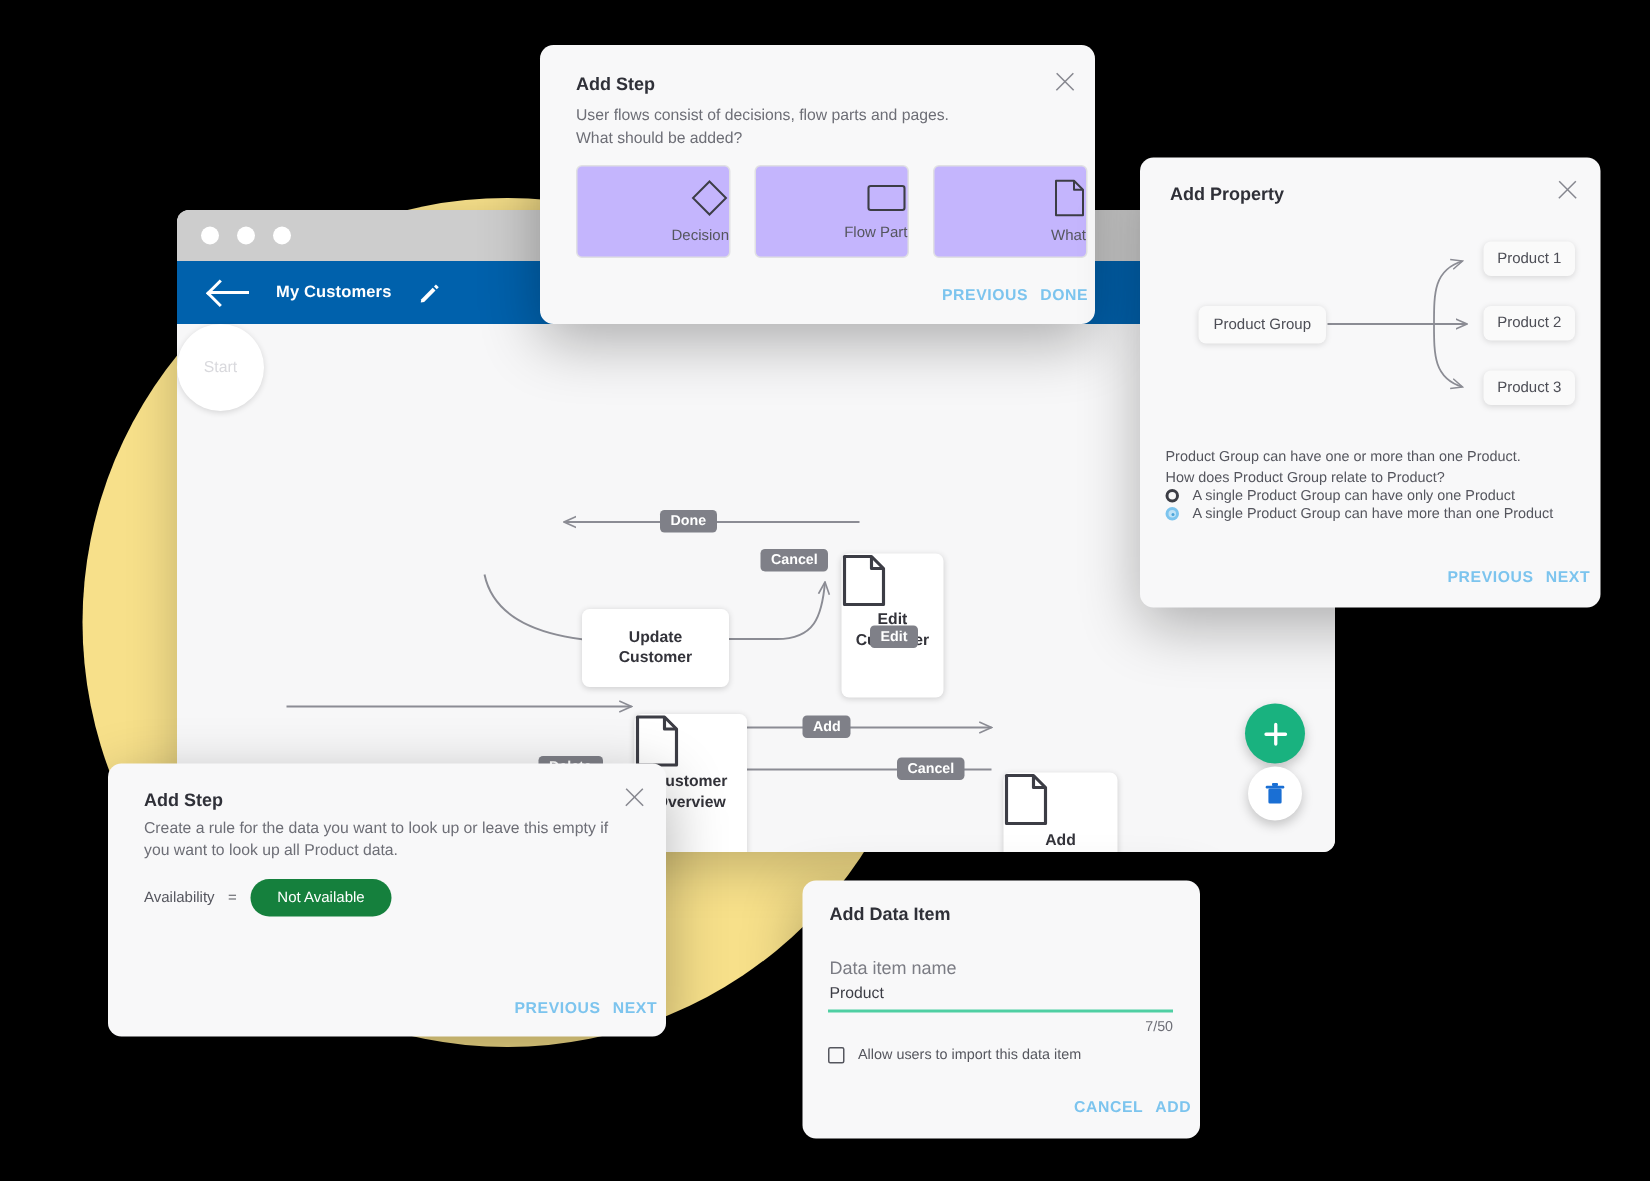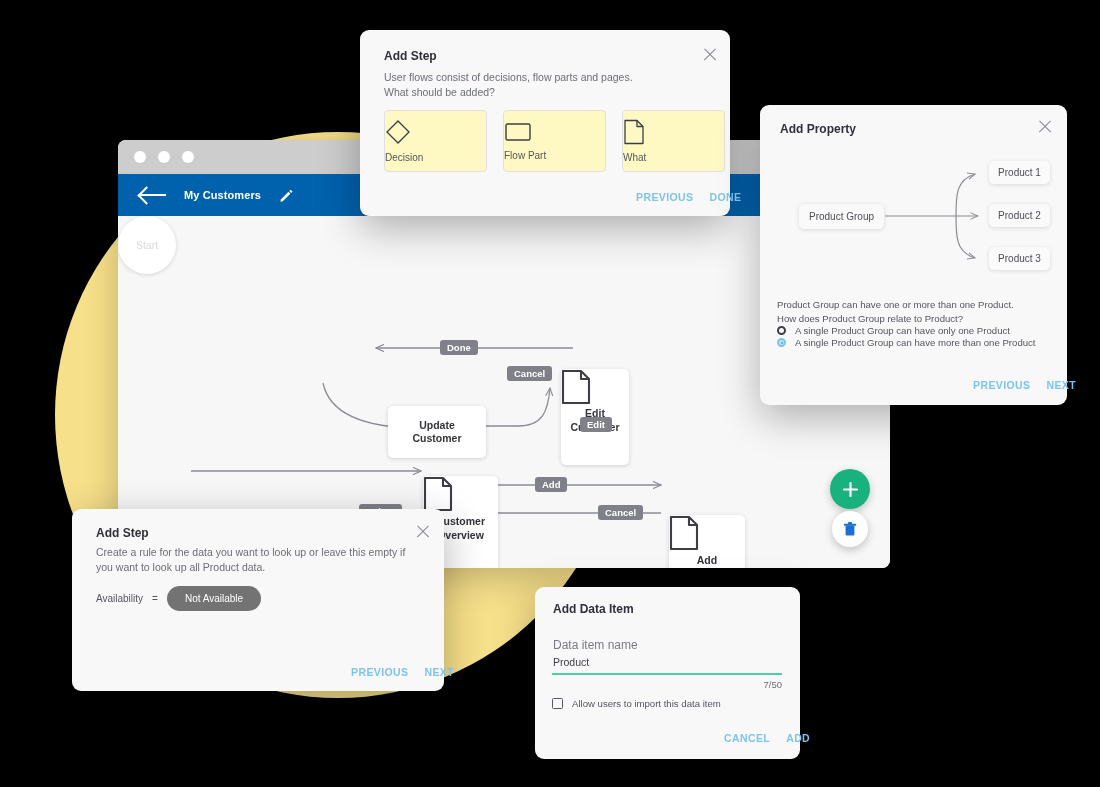--- a/index.html
+++ b/index.html
@@ -74,29 +74,29 @@
   .dialog{
     position:absolute;background:#f8f8f9;border-radius:9px;
     box-shadow:0 12px 40px rgba(0,0,0,.3);
   }
   .dlg-title{font-size:12px;font-weight:bold;color:#2f3038;}
   .dlg-sub{font-size:10.5px;color:#6d6e76;line-height:1.45;}
   .close-x{position:absolute;width:16px;height:16px;cursor:pointer;}
   .close-x:before,.close-x:after{
     content:"";position:absolute;left:0;top:7px;width:16px;height:1.3px;background:#86878f;}
   .close-x:before{transform:rotate(45deg);} .close-x:after{transform:rotate(-45deg);}
-  .dlg-actions{position:absolute;display:flex;gap:16px;margin-left:8px;}
+  .dlg-actions{position:absolute;display:flex;gap:8px;}
   .dlg-action{font-size:10.5px;font-weight:bold;color:#7cc4ee;letter-spacing:.4px;cursor:pointer;}
 
   
   #dlg-add-step-top{left:360px;top:30px;width:370px;height:186px;}
   .choice-row{position:absolute;left:384px;top:110px;display:flex;gap:16px;}
   .choice{
-    width:101px;height:60px;background:#fef9c3;border:1px solid #e0e0e3;border-radius:4px;
-    display:flex;flex-direction:column;align-items:flex-start;justify-content:center;gap:7px;
+    width:101px;height:60px;background:#c4b5fd;border:1px solid #e0e0e3;border-radius:4px;
+    display:flex;flex-direction:column;align-items:flex-end;justify-content:center;gap:7px;
     cursor:pointer;
   }
   .choice .cap{font-size:10px;color:#55565e;}
 
   
   #dlg-add-property{left:760px;top:105px;width:307px;height:300px;}
   .pill{
     position:absolute;background:#fafafa;border-radius:5px;
     box-shadow:0 1px 4px rgba(0,0,0,.13);
     display:flex;align-items:center;justify-content:center;
@@ -106,21 +106,21 @@
   .radio-row{position:absolute;display:flex;align-items:center;gap:9px;font-size:9.6px;color:#55565e;}
   .radio{width:9px;height:9px;border-radius:50%;border:2px solid #3c3d45;box-sizing:border-box;flex:0 0 auto;}
   .radio.on{border-color:#7cc4ee;background:#bfe2f6;position:relative;}
   .radio.on:after{content:"";position:absolute;left:1.6px;top:1.6px;width:2px;height:2px;border-radius:50%;background:#4ba3d8;}
 
   
   #dlg-add-step-rule{left:72px;top:509px;width:372px;height:182px;}
   .avail-row{position:absolute;left:96px;top:586px;display:flex;align-items:center;gap:9px;}
   .avail-lbl{font-size:10px;color:#55565e;}
   .avail-eq{font-size:10px;color:#55565e;}
-  .avail-chip{background:#737373;color:#fff;border-radius:13px;font-size:10px;padding:7px 18px;}
+  .avail-chip{background:#15803d;color:#fff;border-radius:13px;font-size:10px;padding:7px 18px;}
 
   
   #dlg-add-data{left:535px;top:587px;width:265px;height:172px;}
   .field-lbl{position:absolute;font-size:12px;color:#7b7c84;}
   .field-val{position:absolute;font-size:10.5px;color:#3c3d45;}
   .field-underline{position:absolute;height:1.6px;background:#4fcfa3;}
   .field-count{position:absolute;font-size:9.5px;color:#6d6e76;text-align:right;}
   .chk-row{position:absolute;display:flex;align-items:center;gap:9px;font-size:9.6px;color:#55565e;}
   .chk{width:11px;height:11px;border:1.6px solid #55565e;border-radius:1.5px;box-sizing:border-box;flex:0 0 auto;}
 </style>

